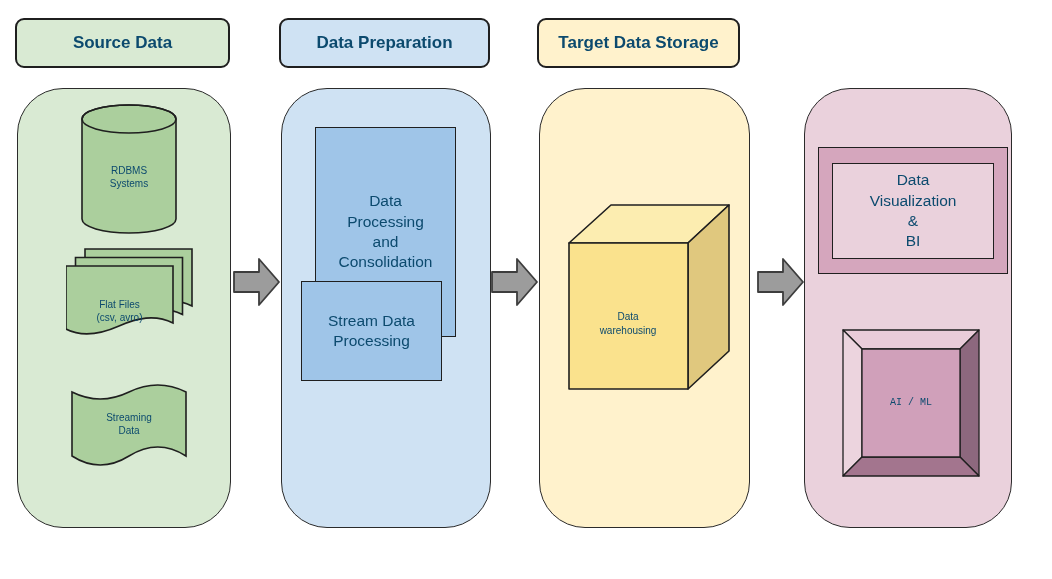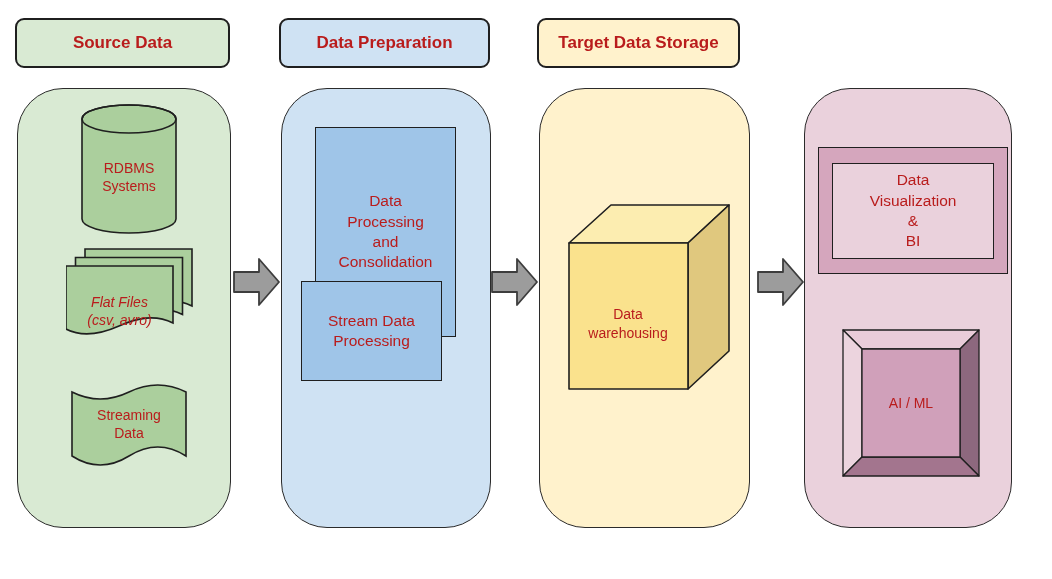--- a/index.html
+++ b/index.html
@@ -1,33 +1,33 @@
 <!DOCTYPE html>
 <html><head>
 <meta charset="utf-8">
 <style>
   html,body{margin:0;padding:0;background:#ffffff;}
   #canvas{
     position:relative;width:1052px;height:579px;background:#ffffff;
-    font-family:"Liberation Sans", sans-serif;color:#b91c1c;overflow:hidden;
+    font-family:"Liberation Sans", sans-serif;color:#0c4a6e;overflow:hidden;
   }
   .abs{position:absolute;}
   .col-header{
     position:absolute;top:18px;height:50px;box-sizing:border-box;
     border:2px solid #1f1f1f;border-radius:9px;
     display:flex;align-items:center;justify-content:center;
     font-weight:bold;font-size:17px;
   }
   .col-container{
     position:absolute;top:88px;height:440px;box-sizing:border-box;
     border:1.5px solid #2b2b2b;border-radius:46px;
   }
   .shape-label{
     position:absolute;display:flex;align-items:center;justify-content:center;
-    text-align:center;font-size:14px;line-height:1.32;white-space:pre-line;
+    text-align:center;font-size:10px;line-height:1.32;white-space:pre-line;
   }
   .proc-box{
     position:absolute;box-sizing:border-box;border:1.5px solid #1f1f1f;
     display:flex;align-items:center;justify-content:center;
     text-align:center;font-size:15.5px;line-height:1.32;white-space:pre-line;
   }
   .frame-outer{
     position:absolute;box-sizing:border-box;border:1.5px solid #1f1f1f;
     padding:15px 13px 14px 13px;
   }
@@ -55,21 +55,21 @@
   <div class="shape-label" style="left:81px;top:112px;width:96px;height:118px;padding-top:12px;box-sizing:border-box;">RDBMS
 Systems</div>
 
   <svg class="abs" style="left:66px;top:248px;" width="127" height="100" viewBox="0 0 127 100">
     <g stroke="#1f1f1f" stroke-width="1.6" fill="#abcf9d">
       <path transform="translate(19,-17)" d="M0,18 L107,18 L107,75 C89,66 71,70 53,78 C35,86 17,90 0,81 Z"></path>
       <path transform="translate(9.5,-8.5)" d="M0,18 L107,18 L107,75 C89,66 71,70 53,78 C35,86 17,90 0,81 Z"></path>
       <path d="M0,18 L107,18 L107,75 C89,66 71,70 53,78 C35,86 17,90 0,81 Z"></path>
     </g>
   </svg>
-  <div class="shape-label" style="left:66px;top:282px;width:107px;height:58px;font-style:italic;">Flat Files
+  <div class="shape-label" style="left:66px;top:282px;width:107px;height:58px;">Flat Files
 (csv, avro)</div>
 
   <svg class="abs" style="left:71px;top:379px;" width="116" height="90" viewBox="0 0 116 90">
     <path d="M1,13 Q29,27 58,13 T115,13 L115,77 Q87,59 58,77 T1,77 Z" stroke="#1f1f1f" stroke-width="1.6" fill="#abcf9d"></path>
   </svg>
   <div class="shape-label" style="left:71px;top:389px;width:116px;height:70px;text-align:center;">Streaming
 Data</div>
 
   <svg class="abs" style="left:233px;top:258px;" width="48" height="48" viewBox="0 0 48 48">
     <polygon points="1,14 26,14 26,1 46,24 26,47 26,34 1,34" stroke-width="1.8" stroke-linejoin="round" stroke="#3d3d3d" fill="#9c9c9c"></polygon>
@@ -126,15 +126,15 @@
 
   <svg class="abs" style="left:842px;top:329px;" width="138" height="148" viewBox="0 0 138 148">
     <g stroke="#1f1f1f" stroke-width="1.3" stroke-linejoin="round">
       <polygon points="1,1 137,1 118,20 20,20" fill="#e9ccd9"></polygon>
       <polygon points="1,1 20,20 20,128 1,147" fill="#ecd4de"></polygon>
       <polygon points="137,1 137,147 118,128 118,20" fill="#8d687e"></polygon>
       <polygon points="1,147 20,128 118,128 137,147" fill="#a3758e"></polygon>
       <rect x="20" y="20" width="98" height="108" fill="#d0a0ba"></rect>
     </g>
   </svg>
-  <div class="shape-label" style="left:862px;top:349px;width:98px;height:108px;">AI / ML</div>
+  <div class="shape-label" style="left:862px;top:349px;width:98px;height:108px;font-family:Liberation Mono, monospace;">AI / ML</div>
 
 </div>
 
 </body></html>

